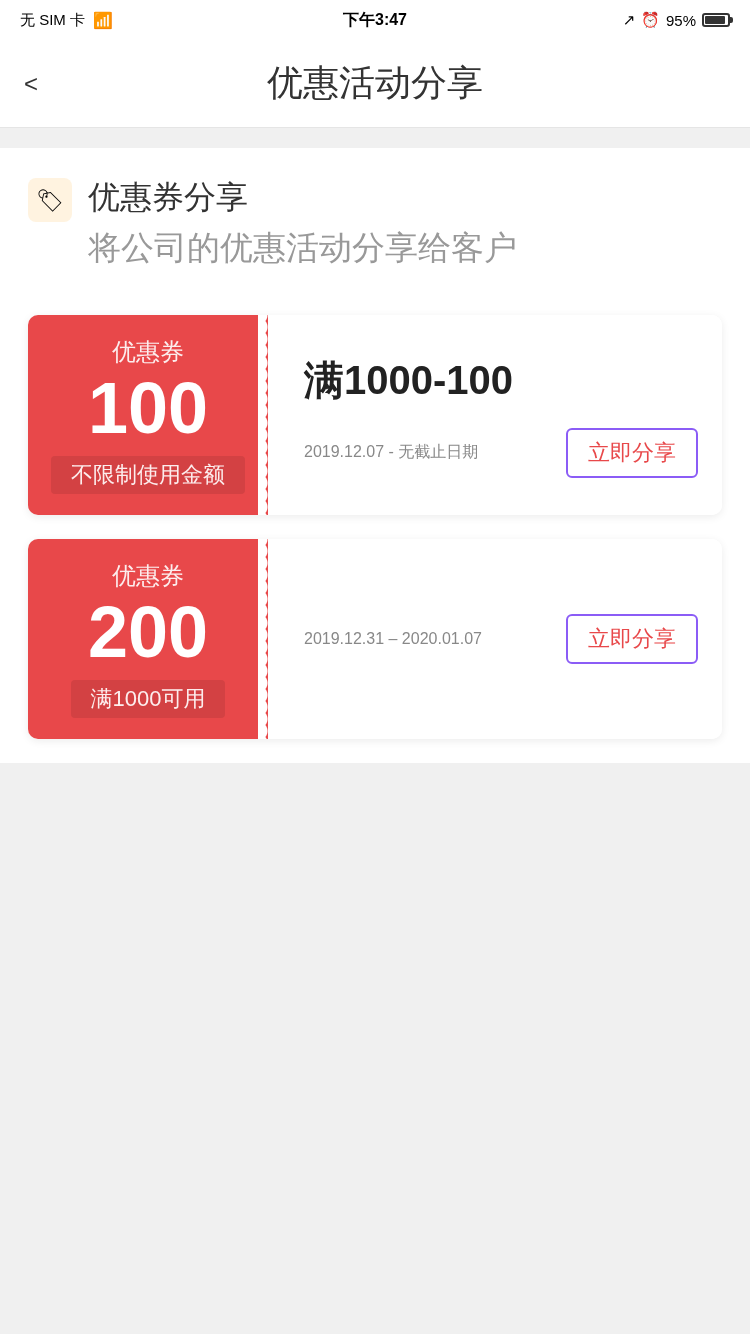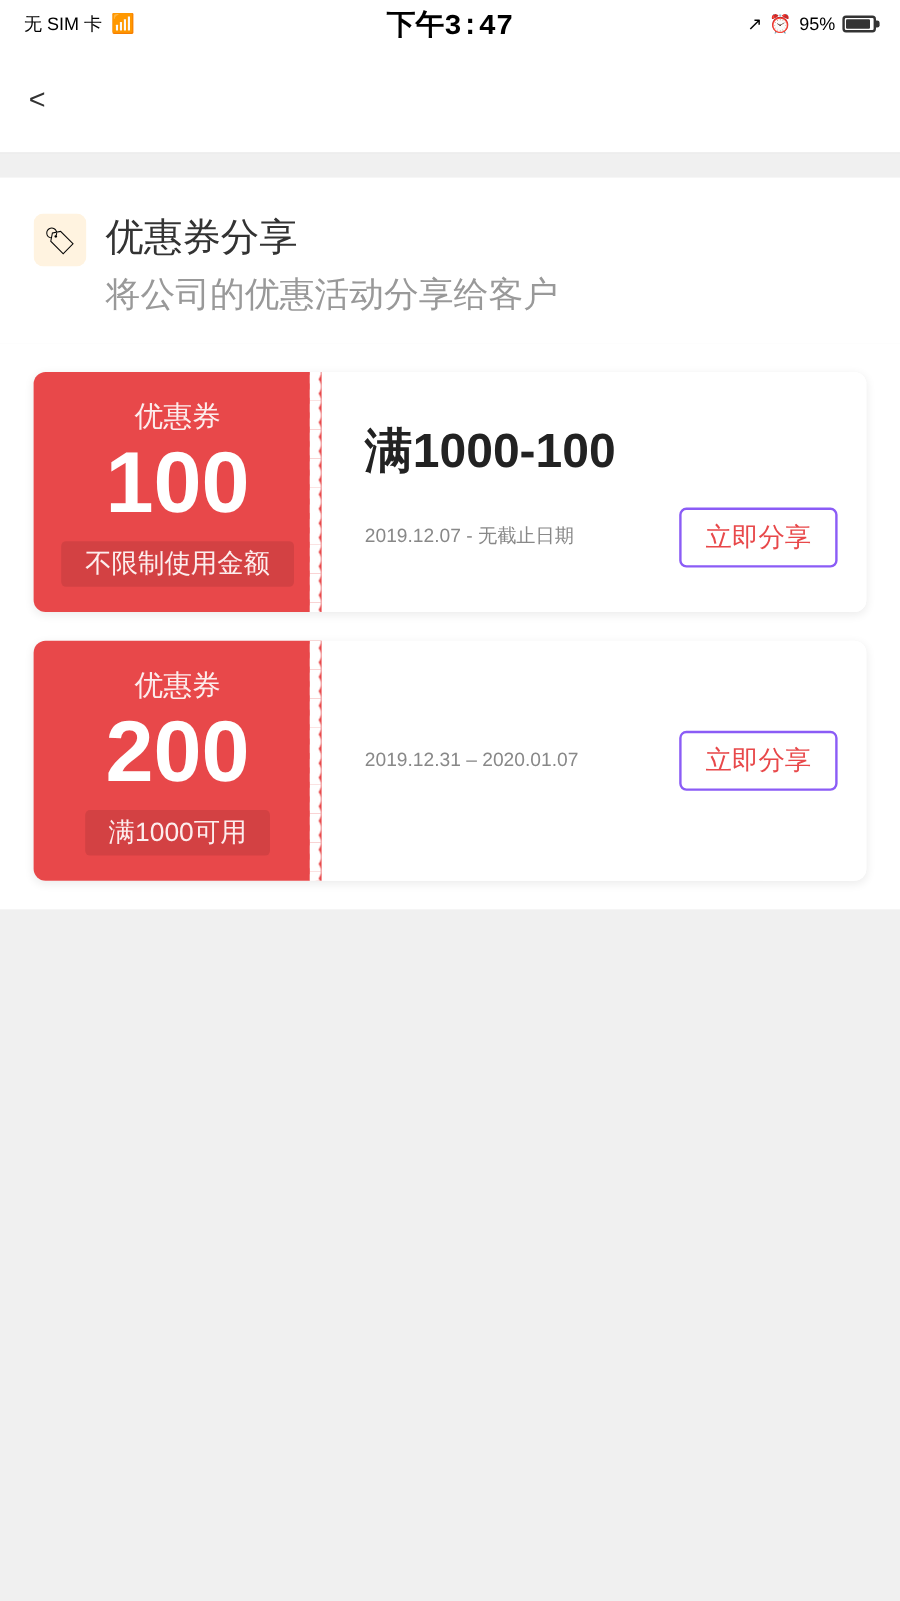--- a/index.html
+++ b/index.html
@@ -24,26 +24,25 @@
       font-size: 16px;
       font-weight: 500;
     }
     .status-left {
       display: flex;
       align-items: flex-end;
       gap: 8px;
       font-size: 15px;
     }
     .status-center {
-      font-size: 24px;
+      font-size: 16px;
       font-weight: 600;
       position: absolute;
       left: 50%;
       transform: translateX(-50%);
-      font-family: Liberation Mono, monospace;
     }
     .status-right {
       display: flex;
       align-items: center;
       gap: 6px;
       font-size: 15px;
     }
     .wifi-icon { font-size: 16px; }
     .battery-icon {
       width: 28px;
@@ -115,21 +114,21 @@
       margin-top: 2px;
     }
     .section-text {}
     .section-title {
       font-size: 32px;
       font-weight: 500;
       color: #333;
       margin-bottom: 6px;
     }
     .section-subtitle {
-      font-size: 29px;
+      font-size: 33px;
       color: #999;
     }
 
     
     .coupons-list {
       background: #fff;
       margin-top: 0;
       padding: 24px 28px;
       display: flex;
       flex-direction: column;
@@ -255,20 +254,21 @@
     <span>⏰</span>
     <span>95%</span>
     <div class="battery-icon">
       <div class="battery-fill"></div>
     </div>
   </div>
 </div>
 
 <div class="nav-bar">
   <div class="nav-back">&lt;</div>
+  <div class="nav-title">优惠活动分享</div>
 </div>
 
 <div class="section-header">
   <div class="section-icon">
     <svg width="44" height="44" viewBox="0 0 44 44">
       <rect width="44" height="44" rx="8" fill="#FFF3E0"></rect>
       <text x="22" y="30" text-anchor="middle" font-size="22">🏷</text>
     </svg>
   </div>
   <div class="section-text">

